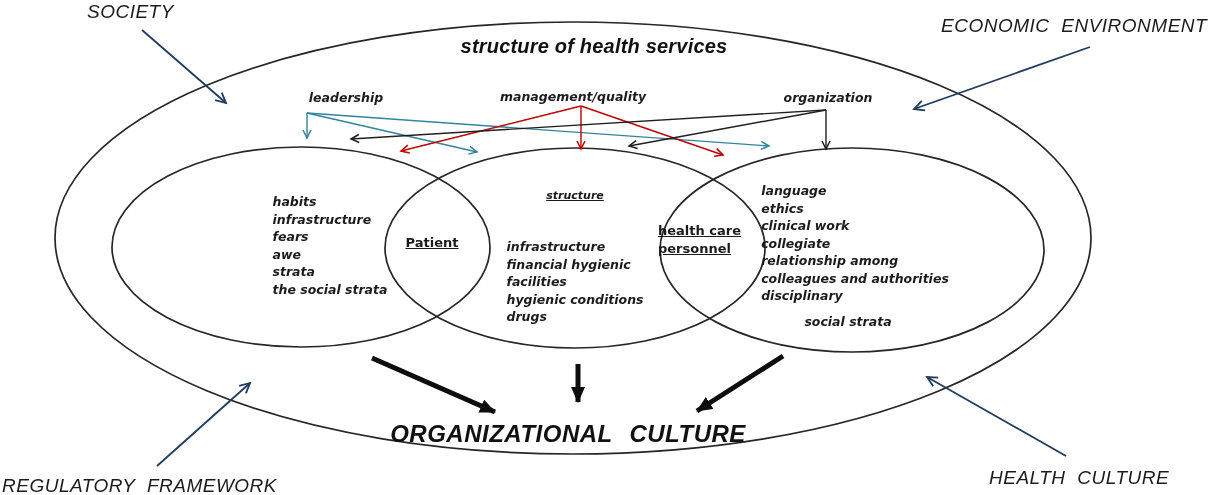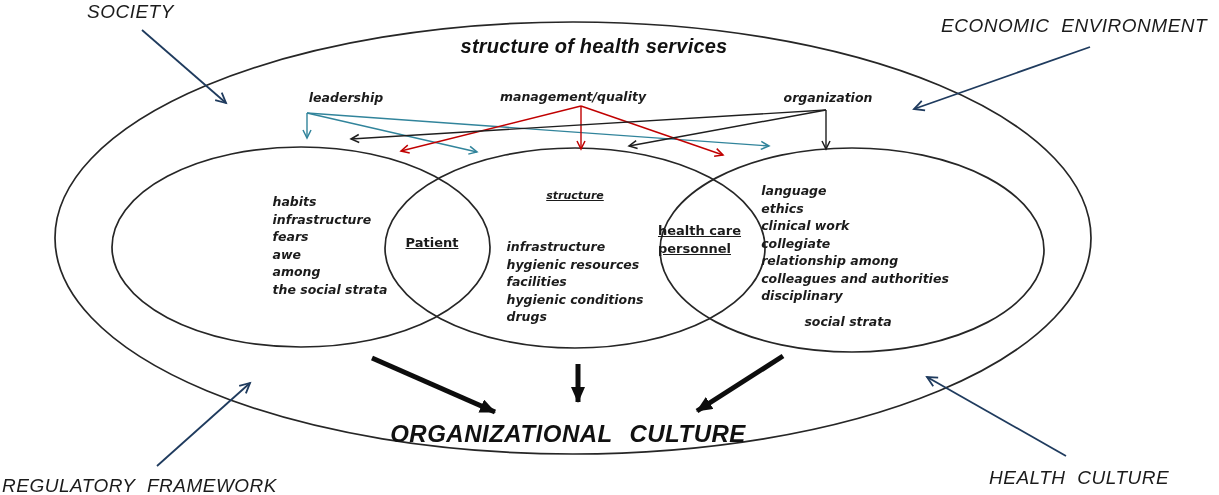--- a/index.html
+++ b/index.html
@@ -102,30 +102,30 @@
 
   <div class="abs center factor-label" style="left:334px;top:90px;margin-left:12px;">leadership</div>
   <div class="abs center factor-label" style="left:573px;top:89px;">management/quality</div>
   <div class="abs center factor-label" style="left:828px;top:90px;">organization</div>
 
   <div class="abs center venn-list" style="left:301px;top:193px;margin-left:29px;">
     <div>habits</div>
     <div>infrastructure</div>
     <div>fears</div>
     <div>awe</div>
-    <div>among</div>
+    <div>strata</div>
     <div>the social strata</div>
   </div>
 
   <div class="abs center overlap-label" style="left:432px;top:234px;">Patient</div>
 
   <div class="abs center venn-heading" style="left:575px;top:189px;">structure</div>
   <div class="abs center venn-list" style="left:575px;top:238px;">
     <div>infrastructure</div>
-    <div>hygienic resources</div>
+    <div>financial hygienic</div>
     <div>facilities</div>
     <div>hygienic conditions</div>
     <div>drugs</div>
   </div>
 
   <div class="abs center venn-list" style="left:855px;top:182px;">
     <div>language</div>
     <div>ethics</div>
     <div>clinical work</div>
     <div>collegiate</div>

